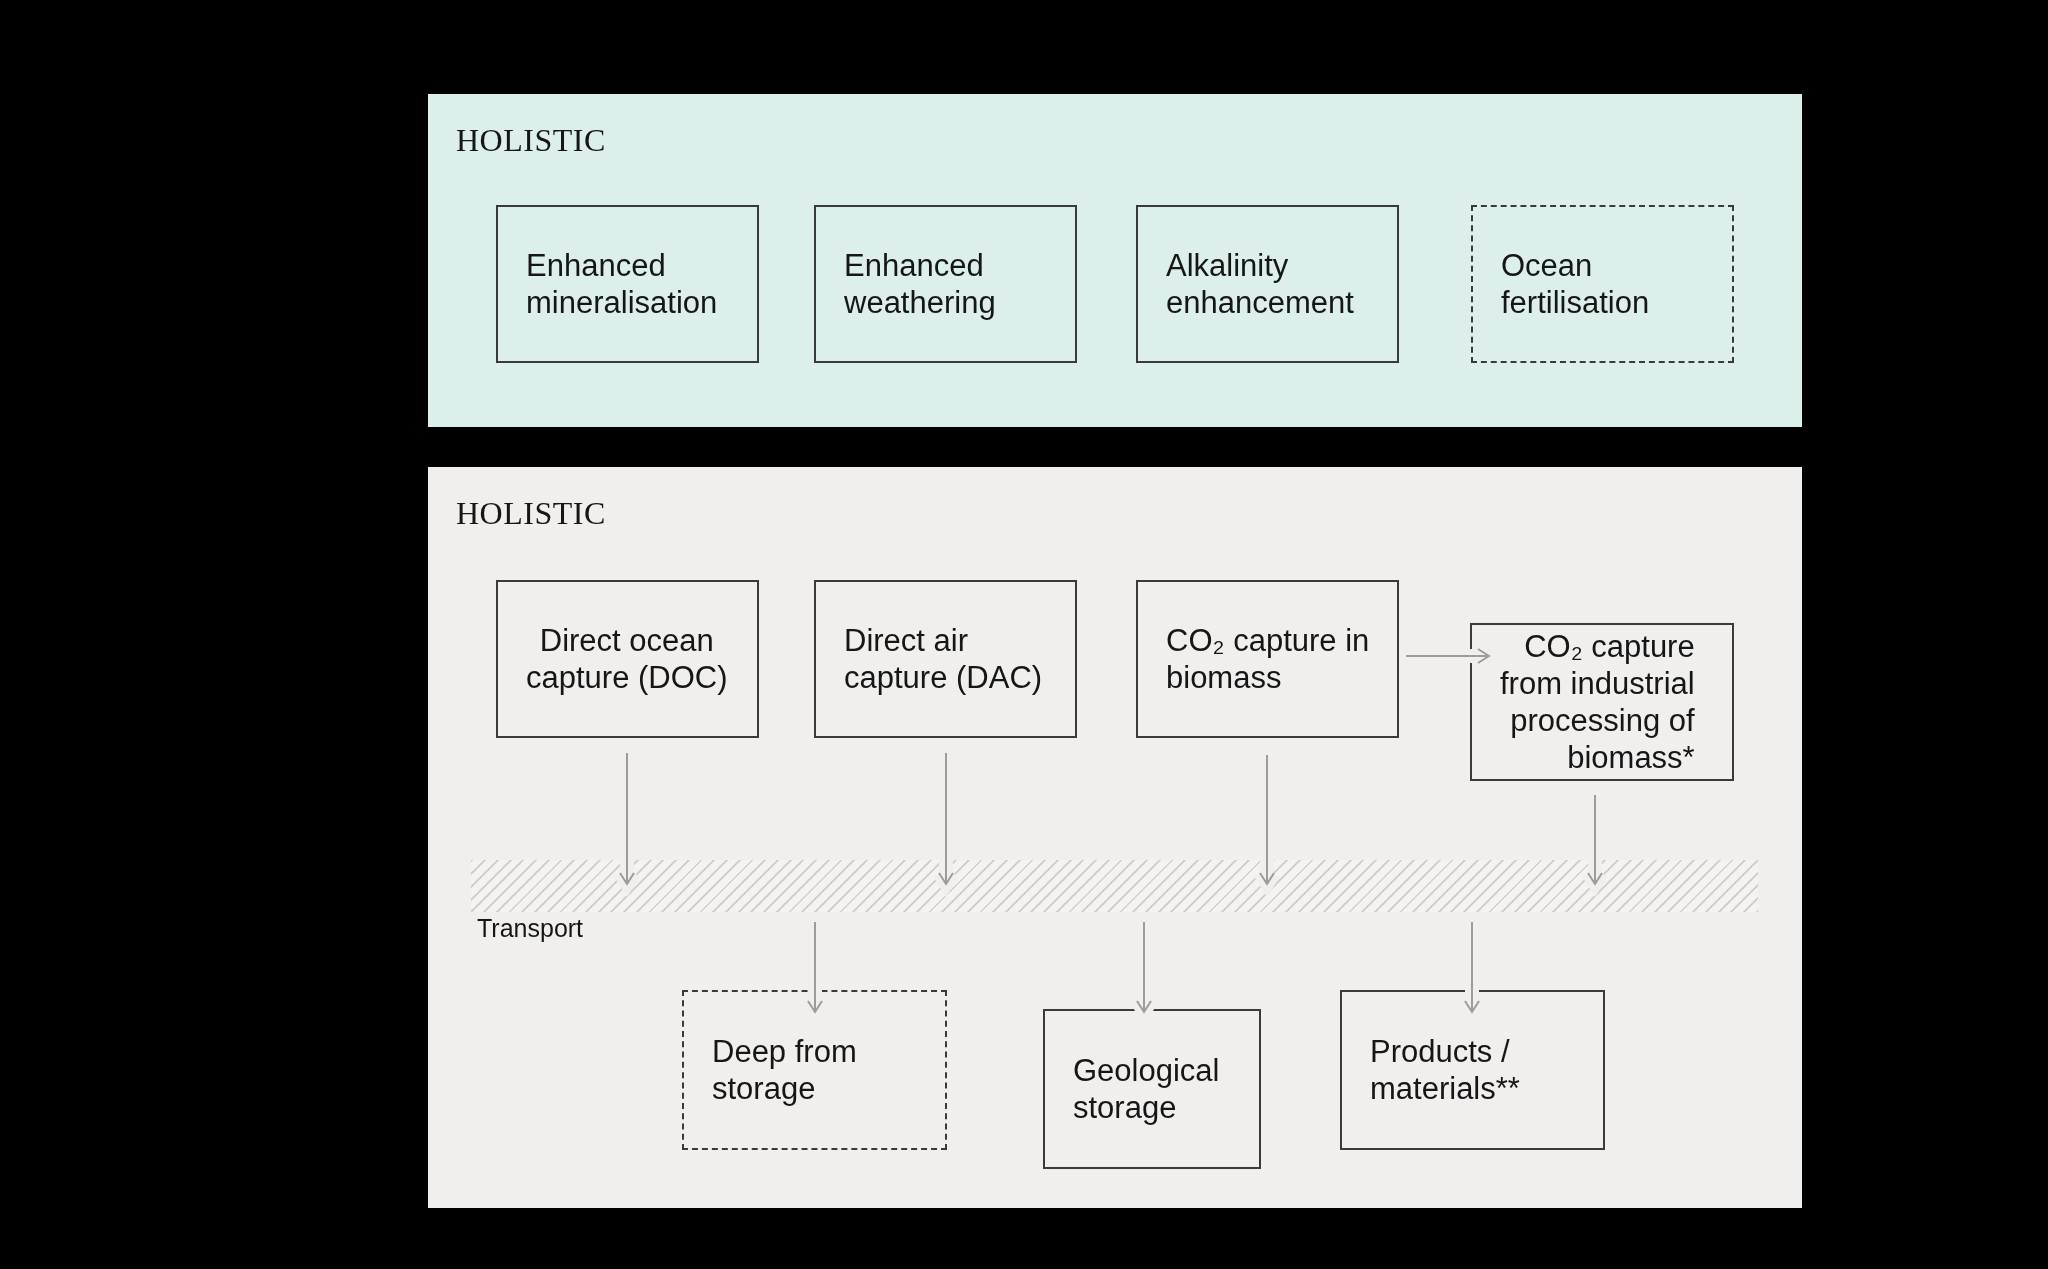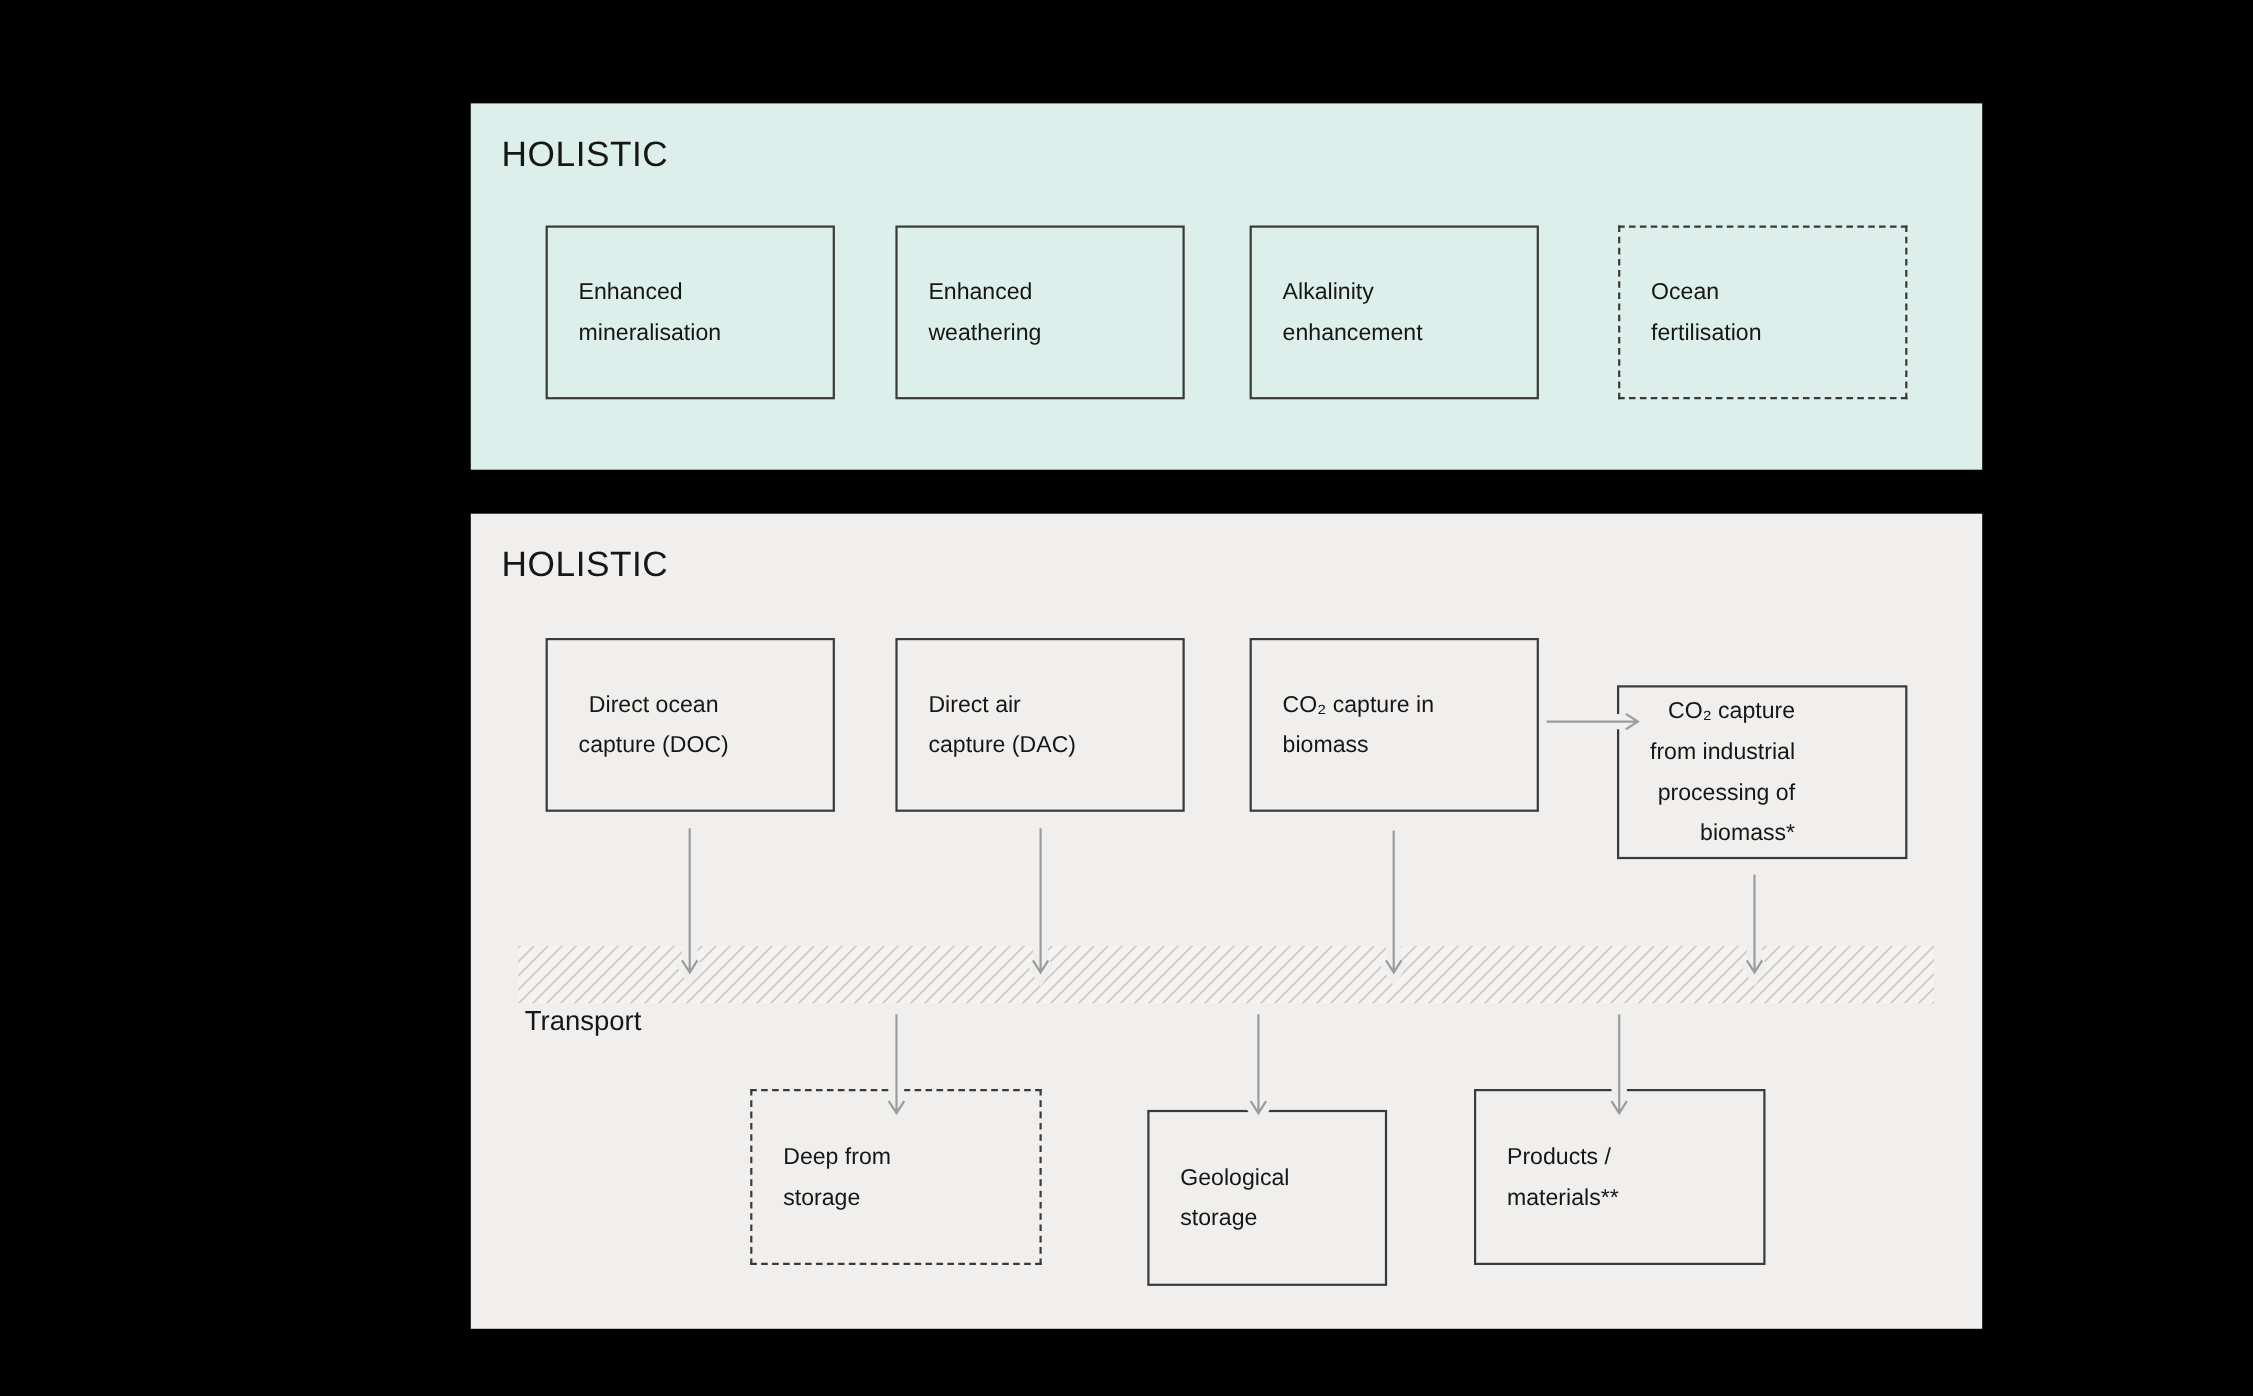--- a/index.html
+++ b/index.html
@@ -13,20 +13,21 @@
     height: 1269px;
     background: #000000;
     overflow: hidden;
     font-family: "Liberation Sans", "DejaVu Sans", sans-serif;
     color: #161616;
   }
   .panel {
     position: absolute;
     left: 428px;
     width: 1374px;
+    font-family: Liberation Serif, serif;
   }
   .panel.holistic {
     top: 94px;
     height: 333px;
     background: #dcefeb;
   }
   .panel.modular {
     top: 467px;
     height: 741px;
     background: #f0efed;
@@ -45,21 +46,21 @@
     border: 2px solid #3a3a3a;
     display: flex;
     align-items: center;
     padding-left: 28px;
     padding-right: 10px;
   }
   .box.dashed {
     border-style: dashed;
   }
   .box .lbl {
-    font-size: 21px;
+    font-size: 31px;
     line-height: 37px;
     color: #161616;
     white-space: pre-line;
   }
   
   .transport-band {
     position: absolute;
     left: 471px;
     top: 860px;
     width: 1287px;

